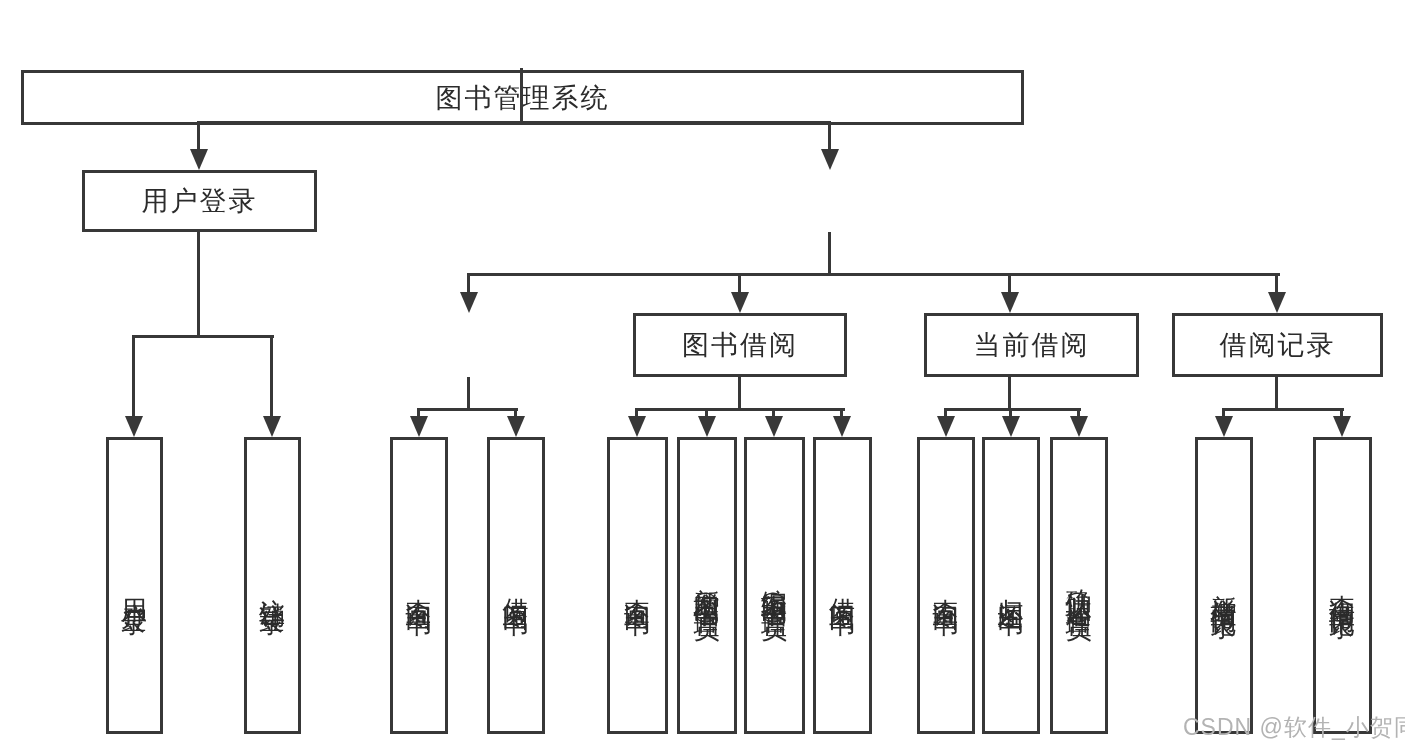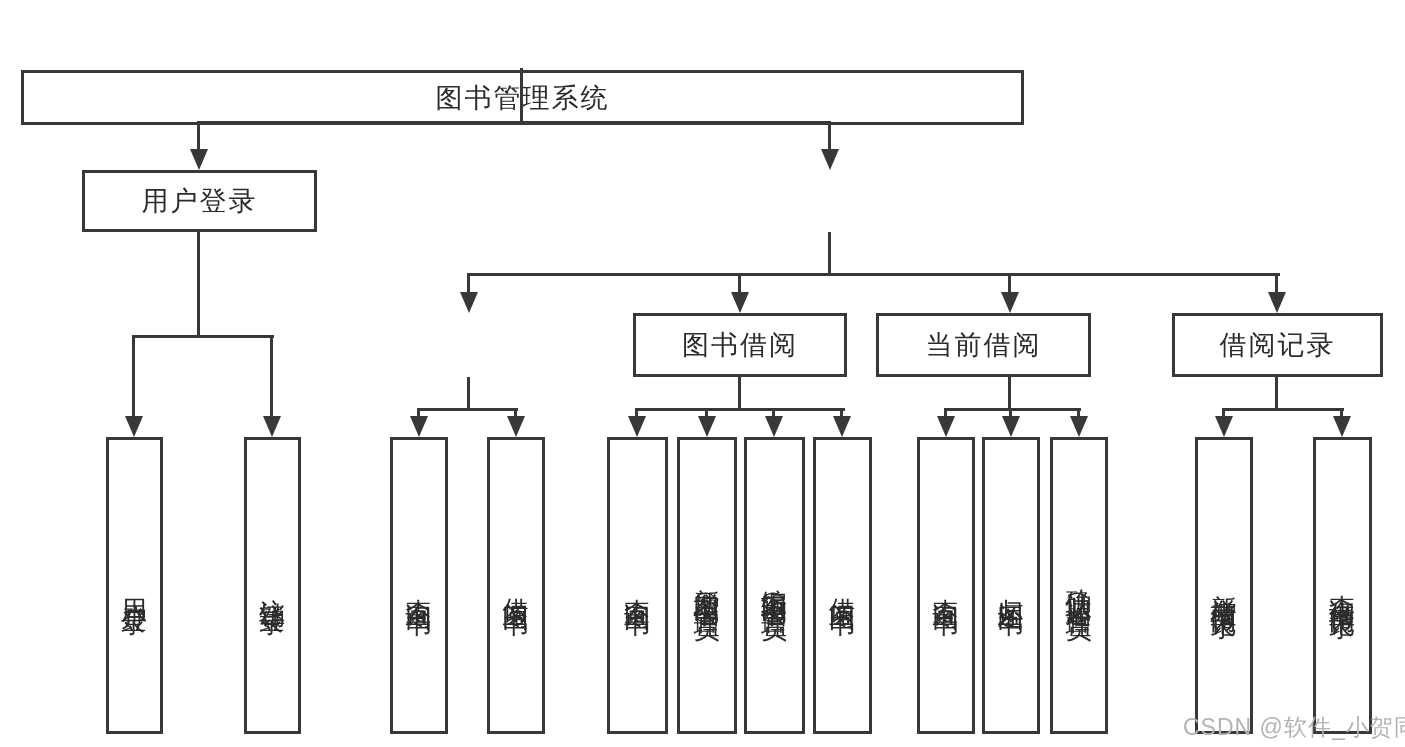--- a/index.html
+++ b/index.html
@@ -80,21 +80,21 @@
   <div class="line" style="left:467px; top:273px; width:3px; height:22px;"></div>
   <div class="arrow" style="left:460px; top:292px;"></div>
   <div class="line" style="left:738px; top:273px; width:3px; height:22px;"></div>
   <div class="arrow" style="left:731px; top:292px;"></div>
   <div class="line" style="left:1008px; top:273px; width:3px; height:22px;"></div>
   <div class="arrow" style="left:1001px; top:292px;"></div>
   <div class="line" style="left:1275px; top:273px; width:3px; height:22px;"></div>
   <div class="arrow" style="left:1268px; top:292px;"></div>
 
   <div class="box h-box" style="left:633px; top:313px; width:214px; height:64px;text-align:right;">图书借阅</div>
-  <div class="box h-box" style="left:876px; top:313px; width:215px; height:64px;">当前借阅</div>
+  <div class="box h-box" style="left:924px; top:313px; width:215px; height:64px;">当前借阅</div>
   <div class="box h-box" style="left:1172px; top:313px; width:211px; height:64px;text-align:right;">借阅记录</div>
 
   <div class="line" style="left:467px; top:377px; width:3px; height:34px;"></div>
   <div class="line" style="left:417px; top:408px; width:101px; height:3px;"></div>
   <div class="line" style="left:417px; top:408px; width:3px; height:11px;"></div>
   <div class="arrow" style="left:410px; top:416px;"></div>
   <div class="line" style="left:514px; top:408px; width:3px; height:11px;"></div>
   <div class="arrow" style="left:507px; top:416px;"></div>
 
   <div class="line" style="left:738px; top:377px; width:3px; height:34px;"></div>

